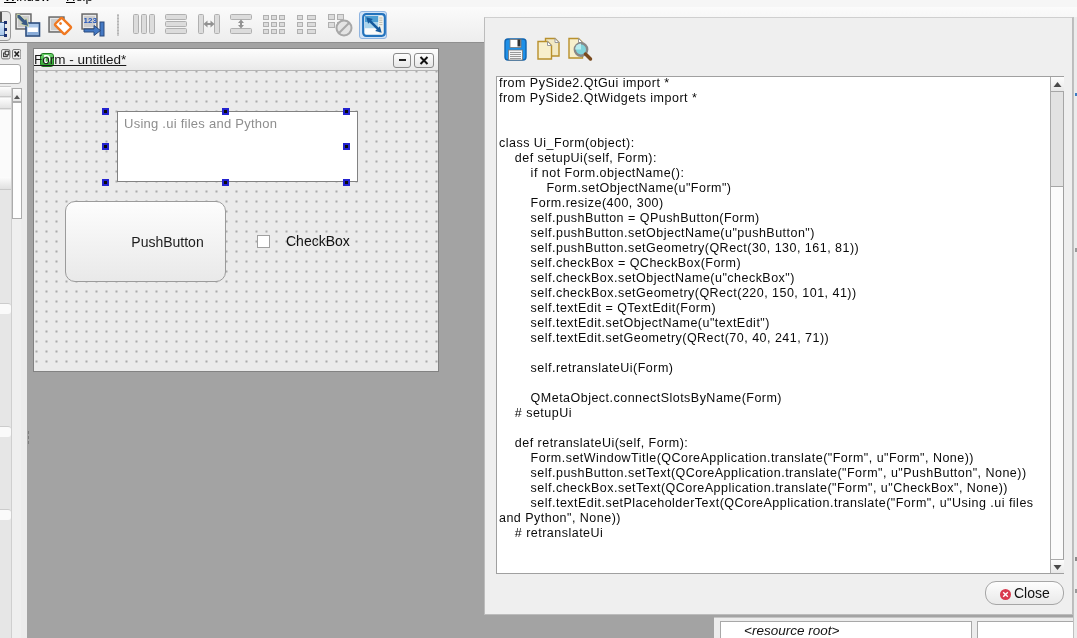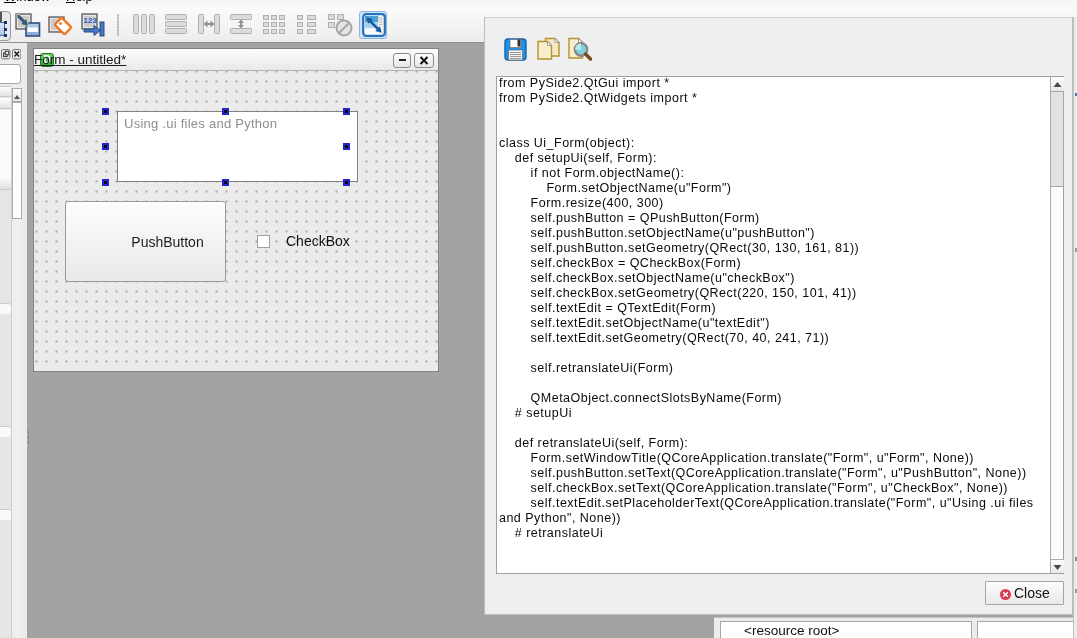--- a/index.html
+++ b/index.html
@@ -198,21 +198,21 @@
 
     <div class="abs" style="left:66.5px;top:36.5px;width:7px;height:7px;background:#0a0a0a;border:2px solid #2323cf;"></div>
     <div class="abs" style="left:187.0px;top:36.5px;width:7px;height:7px;background:#0a0a0a;border:2px solid #2323cf;"></div>
     <div class="abs" style="left:307.5px;top:36.5px;width:7px;height:7px;background:#0a0a0a;border:2px solid #2323cf;"></div>
     <div class="abs" style="left:66.5px;top:72.0px;width:7px;height:7px;background:#0a0a0a;border:2px solid #2323cf;"></div>
     <div class="abs" style="left:307.5px;top:72.0px;width:7px;height:7px;background:#0a0a0a;border:2px solid #2323cf;"></div>
     <div class="abs" style="left:66.5px;top:107.5px;width:7px;height:7px;background:#0a0a0a;border:2px solid #2323cf;"></div>
     <div class="abs" style="left:187.0px;top:107.5px;width:7px;height:7px;background:#0a0a0a;border:2px solid #2323cf;"></div>
     <div class="abs" style="left:307.5px;top:107.5px;width:7px;height:7px;background:#0a0a0a;border:2px solid #2323cf;"></div>
 
-    <div class="abs" style="left:30px;top:130px;width:161px;height:81px;background:linear-gradient(#fdfdfd,#e9e9e9);border:1px solid #9b9b9b;border-radius:3px;text-align:center;line-height:81px;text-indent:7px;font-size:14px;color:#1c1c1c;padding-left:37px;">PushButton</div>
+    <div class="abs" style="left:30px;top:130px;width:161px;height:81px;background:linear-gradient(#fdfdfd,#e9e9e9);border:1px solid #9b9b9b;border-radius:10px;text-align:center;line-height:81px;text-indent:7px;font-size:14px;color:#1c1c1c;padding-left:37px;">PushButton</div>
 
     <div class="abs" style="left:222px;top:164px;width:13px;height:13px;background:#fff;border:1px solid #a0a0a0;"></div>
     <div class="abs" style="left:239px;top:161.5px;font-size:14px;color:#111;margin-left:12px;">CheckBox</div>
   </div>
 </div>
 
 <div class="abs" style="left:484px;top:17px;width:589px;height:598px;background:#efefef;border:1px solid #bcbcbc;border-top-color:#cfcfcf;">
 
   <svg class="abs" style="left:19px;top:20px;" width="23" height="23" viewBox="0 0 23 23">
     <rect x="1" y="1" width="21" height="21" rx="3" fill="#1e90e8" stroke="#1265b0" stroke-width="1.4"></rect>
@@ -281,31 +281,31 @@
       </div>
       <div class="abs" style="left:0;top:14px;width:13px;height:96px;background:#e2e2e2;border:1px solid #a6a6a6;border-left:none;"></div>
       <div class="abs" style="left:0;top:482px;width:13px;height:14px;background:linear-gradient(#fdfdfd,#e8e8e8);border-top:1px solid #ababab;">
         <svg width="13" height="15" viewBox="0 0 13 15">
             <path d="M6.5 10 L2.5 5 L10.5 5 Z" fill="#4a4a4a"></path>
           </svg>
       </div>
     </div>
   </div>
 
-  <div class="abs" style="left:500px;top:563px;width:79px;height:24px;background:linear-gradient(#fdfdfd,#e9e9e9);border:1px solid #a6a6a6;border-radius:1px;">
+  <div class="abs" style="left:500px;top:563px;width:79px;height:24px;background:linear-gradient(#fdfdfd,#e9e9e9);border:1px solid #a6a6a6;border-radius:11px;">
     <div class="abs" style="left:14px;top:7px;width:11px;height:11px;background:#d93a4e;border-radius:50%;"></div>
     <svg class="abs" style="left:14px;top:7px;" width="11" height="11" viewBox="0 0 11 11">
         <path d="M3.2 3.2 L7.8 7.8 M7.8 3.2 L3.2 7.8" stroke="#fff" stroke-width="1.4"></path>
       </svg>
     <div class="abs" style="left:28px;top:2.5px;font-size:14px;color:#111;">Close</div>
   </div>
 </div>
 
 <div class="abs" style="left:714px;top:617px;width:363px;height:21px;background:#ececec;border-top:1px solid #c4c4c4;">
-  <div class="abs" style="left:6px;top:3px;width:252px;height:18px;background:#fff;border:1px solid #a8a8a8;">
+  <div class="abs" style="left:6px;top:3px;width:252px;height:18px;background:#fff;border:1px solid #a8a8a8;font-style:italic;">
     <div class="abs" style="left:23px;top:1px;font-size:13.5px;color:#111;">&lt;resource root&gt;</div>
   </div>
   <div class="abs" style="left:263px;top:3px;width:100px;height:18px;background:#fff;border:1px solid #a8a8a8;"></div>
 </div>
 
 <div class="abs" style="left:1073px;top:17px;width:4px;height:621px;background:#ececec;border-left:1px solid #c0c0c0;">
   <div class="abs" style="left:1px;top:76px;width:3px;height:3px;background:#3d7ec4;"></div>
   <div class="abs" style="left:1px;top:231px;width:3px;height:4px;background:#9a9a9a;"></div>
   <div class="abs" style="left:1px;top:540px;width:3px;height:4px;background:#8a8a8a;"></div>
   <div class="abs" style="left:1px;top:572px;width:3px;height:4px;background:#9a9a9a;"></div>

